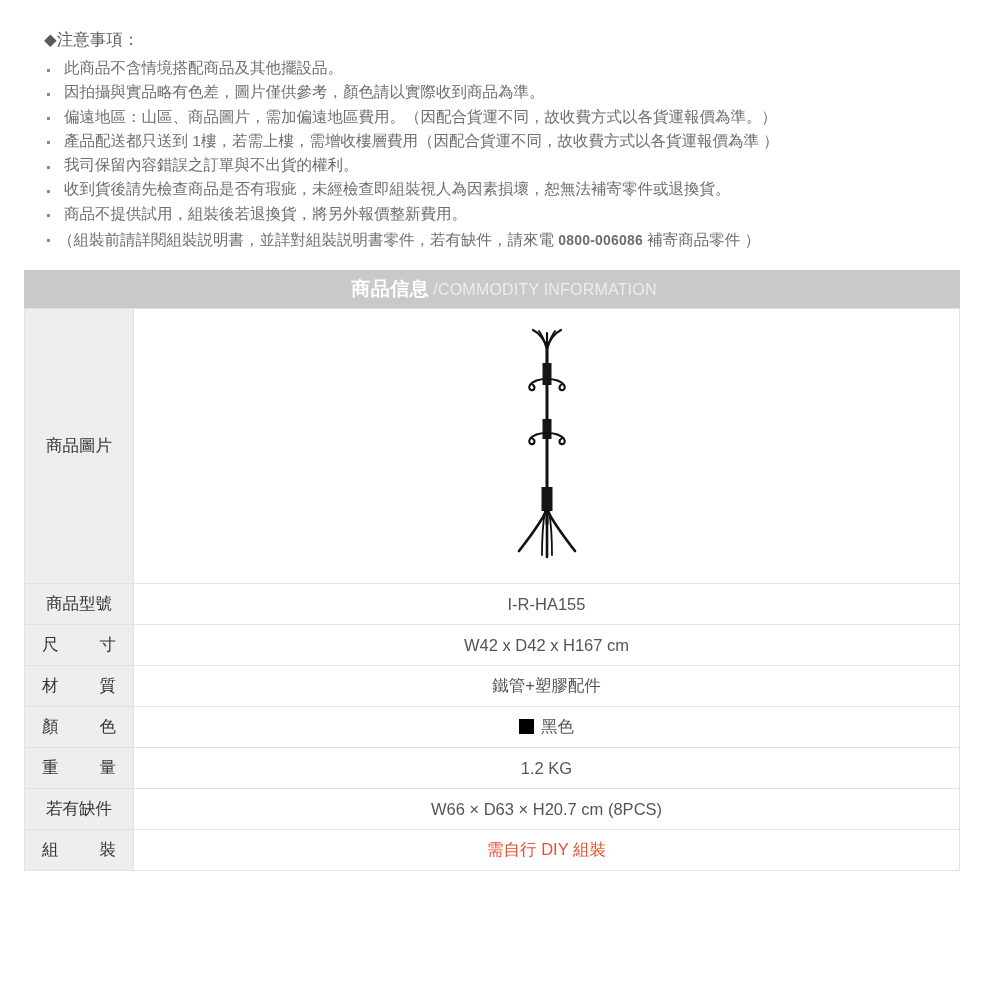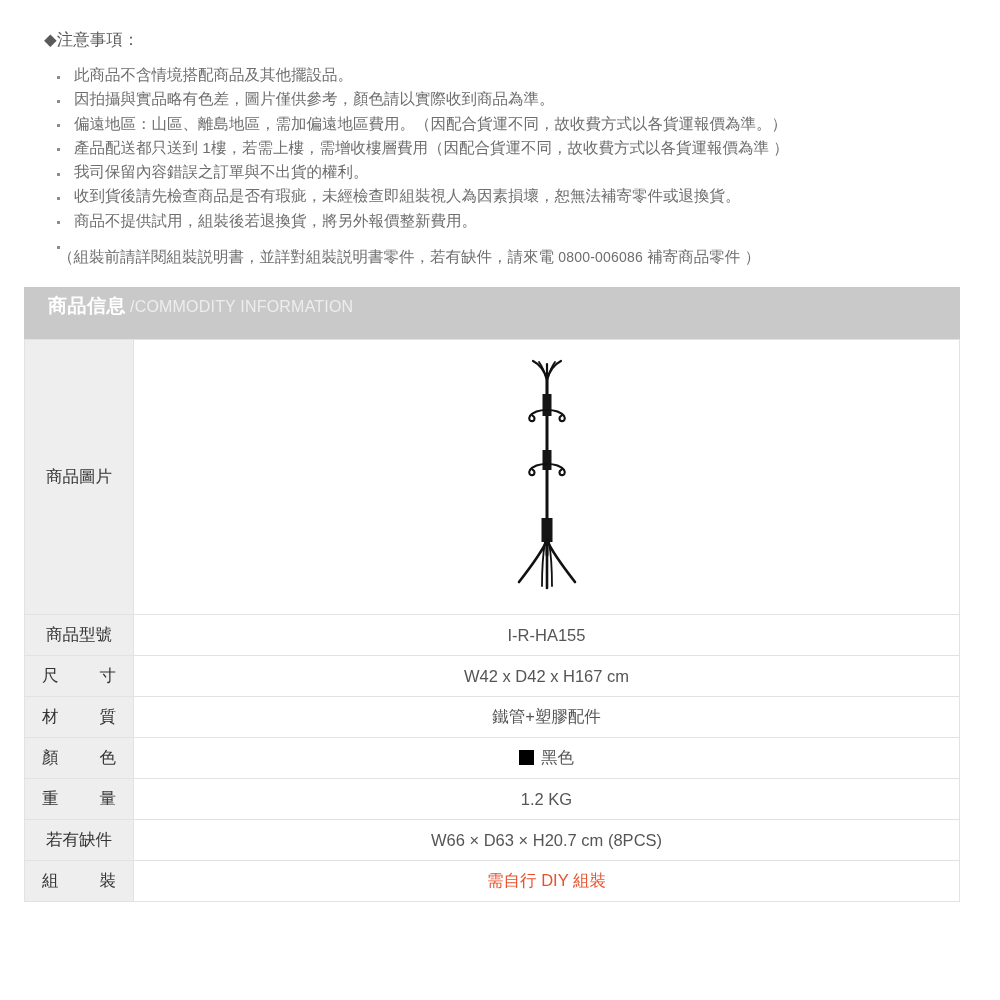--- a/index.html
+++ b/index.html
@@ -22,21 +22,21 @@
   }
   .notice-head {
     font-size: 16.5px;
     color: #5a5a5a;
     margin: 0 0 5px 44px;
     line-height: 23px;
     white-space: nowrap;
   }
   .notice-list {
     list-style: none;
-    margin: 12px;
+    margin: 2px;
     padding: 0;
   }
   .notice-item {
     position: relative;
     font-size: 15.5px;
     line-height: 24.3px;
     color: #6e6e6e;
     margin: 0 0 0 44px;
     padding-left: 18px;
     white-space: nowrap;
@@ -53,34 +53,36 @@
     font-size: 15.5px;
     line-height: 24.3px;
     color: #6e6e6e;
     margin: 0 0 0 44px;
     padding-left: 14px;
     white-space: nowrap;
   }
   .tel-num {
     font-size: 14px;
     letter-spacing: 0.2px;
+    font-weight: bold;
   }
 
   
   #commodity-block {
     margin: 18px 0 0 24px;
     width: 936px;
   }
   .ci-header {
     background: #c9c9c9;
-    height: 52px;
+    height: 38px;
     line-height: 38px;
     padding-left: 24px;
     box-sizing: border-box;
     white-space: nowrap;
+    text-align: center;
   }
   .ci-header .ci-title-zh {
     color: #ffffff;
     font-size: 19px;
     font-weight: bold;
     letter-spacing: 0.5px;
   }
   .ci-header .ci-title-en {
     color: #ededed;
     font-size: 16px;
@@ -167,21 +169,21 @@
     <li class="notice-item">
       <span class="bullet-dot"></span>
       <span>此商品不含情境搭配商品及其他擺設品。</span>
     </li>
     <li class="notice-item">
       <span class="bullet-dot"></span>
       <span>因拍攝與實品略有色差，圖片僅供參考，顏色請以實際收到商品為準。</span>
     </li>
     <li class="notice-item">
       <span class="bullet-dot"></span>
-      <span>偏遠地區：山區、離島地區，需加偏遠地區費用。（因配合貨運不同，故收費方式以各貨運報價為準。）</span>
+      <span>偏遠地區：山區、商品圖片，需加偏遠地區費用。（因配合貨運不同，故收費方式以各貨運報價為準。）</span>
     </li>
     <li class="notice-item">
       <span class="bullet-dot"></span>
       <span>產品配送都只送到 1樓，若需上樓，需增收樓層費用（因配合貨運不同，故收費方式以各貨運報價為準 ）</span>
     </li>
     <li class="notice-item">
       <span class="bullet-dot"></span>
       <span>我司保留內容錯誤之訂單與不出貨的權利。</span>
     </li>
     <li class="notice-item">

